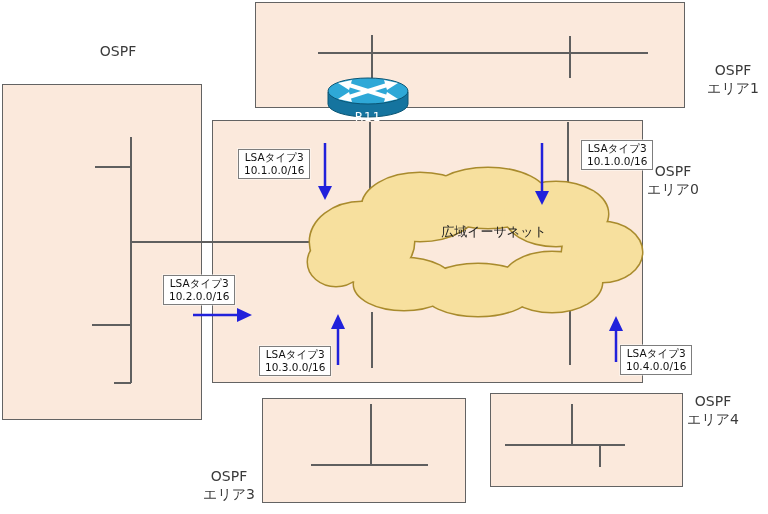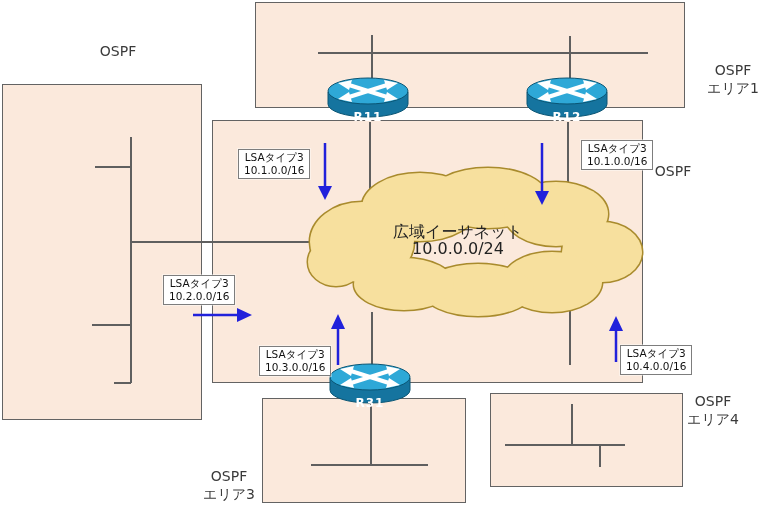--- a/index.html
+++ b/index.html
@@ -22,22 +22,22 @@
     position:absolute;width:120px;text-align:center;color:#3a3a3a;
     font-size:14px;line-height:18px;white-space:nowrap;
   }
   #label-area2{left:58px;top:42px;}
   #label-area1{left:673px;top:61px;}
   #label-area0{left:613px;top:162px;}
   #label-area3{left:169px;top:467px;}
   #label-area4{left:653px;top:392px;}
 
   .cloud-label{
-    position:absolute;left:358px;top:223px;width:200px;text-align:center;
-    color:#222;font-size:16px;line-height:17px;white-space:nowrap;
+    position:absolute;left:394px;top:223px;width:200px;text-align:center;
+    color:#222;font-size:13px;line-height:17px;white-space:nowrap;
   }
 
   .lsa-box{
     position:absolute;background:#fff;border:1px solid #7d7d7d;
     font-size:10.5px;line-height:13px;color:#111;text-align:center;
     padding:1px 5px;white-space:nowrap;box-shadow:0 0 0 1px rgba(255,255,255,.4);
   }
   #lsa-r11{left:238px;top:149px;}
   #lsa-r12{left:581px;top:140px;}
   #lsa-r21{left:163px;top:275px;}
@@ -46,21 +46,21 @@
 
   .router{position:absolute;width:90px;height:54px;}
   #router-r11{left:323px;top:72px;}
   #router-r12{left:522px;top:72px;}
   #router-r21{left:145px;top:214px;}
   #router-r31{left:325px;top:358px;}
   #router-r41{left:525px;top:355px;}
   .router svg{position:absolute;left:0;top:0;width:90px;height:54px;}
   .router-label{
     position:absolute;left:0;bottom:2px;width:100%;text-align:center;
-    color:#fff;font-size:12px;font-weight:bold;letter-spacing:1px;
+    color:#fff;font-size:12px;font-weight:normal;letter-spacing:1px;
   }
 </style>
 </head>
 <body>
 
 <div id="stage">
 
   <svg width="0" height="0" style="position:absolute" aria-hidden="true">
     <defs>
       <g id="router-sym">
@@ -129,21 +129,20 @@
       <ellipse cx="602" cy="252" rx="40" ry="30"></ellipse>
       <ellipse cx="552" cy="282" rx="50" ry="30"></ellipse>
       <ellipse cx="478" cy="290" rx="56" ry="26"></ellipse>
       <ellipse cx="404" cy="284" rx="50" ry="26"></ellipse>
       <ellipse cx="336" cy="262" rx="28" ry="24"></ellipse>
     </g>
   </svg>
 
   <div class="cloud-label">
     <div>広域イーサネット</div>
-    <div>10.0.0.0/24</div>
   </div>
 
   <svg class="layer">
     <g stroke="#2121DB" fill="#2121DB" stroke-width="2.5">
       <line x1="325" y1="143" x2="325" y2="186"></line>
       <polygon points="318,186 332,186 325,200" stroke="none"></polygon>
       <line x1="542" y1="143" x2="542" y2="191"></line>
       <polygon points="535,191 549,191 542,205" stroke="none"></polygon>
       <line x1="193" y1="315" x2="237" y2="315"></line>
       <polygon points="237,308 237,322 252,315" stroke="none"></polygon>
@@ -153,32 +152,20 @@
       <polygon points="609,331 623,331 616,316" stroke="none"></polygon>
     </g>
   </svg>
 
   <div class="router" id="router-r11">
     <svg viewBox="0 0 90 54">
         <use href="#router-sym"></use>
       </svg>
     <div class="router-label">R11</div>
   </div>
-  <div class="router" id="router-r12">
-    <svg viewBox="0 0 90 54">
-        <use href="#router-sym"></use>
-      </svg>
-    <div class="router-label">R12</div>
-  </div>
-  <div class="router" id="router-r31">
-    <svg viewBox="0 0 90 54">
-        <use href="#router-sym"></use>
-      </svg>
-    <div class="router-label">R31</div>
-  </div>
 
   <div class="lsa-box" id="lsa-r11">
     <div>LSAタイプ3</div>
     <div>10.1.0.0/16</div>
   </div>
   <div class="lsa-box" id="lsa-r12">
     <div>LSAタイプ3</div>
     <div>10.1.0.0/16</div>
   </div>
   <div class="lsa-box" id="lsa-r21">
@@ -196,20 +183,21 @@
 
   <div class="area-label" id="label-area2">
     <div>OSPF</div>
   </div>
   <div class="area-label" id="label-area1">
     <div>OSPF</div>
     <div>エリア1</div>
   </div>
   <div class="area-label" id="label-area0">
     <div>OSPF</div>
+    <div>エリア0</div>
   </div>
   <div class="area-label" id="label-area3">
     <div>OSPF</div>
     <div>エリア3</div>
   </div>
   <div class="area-label" id="label-area4">
     <div>OSPF</div>
     <div>エリア4</div>
   </div>
 

